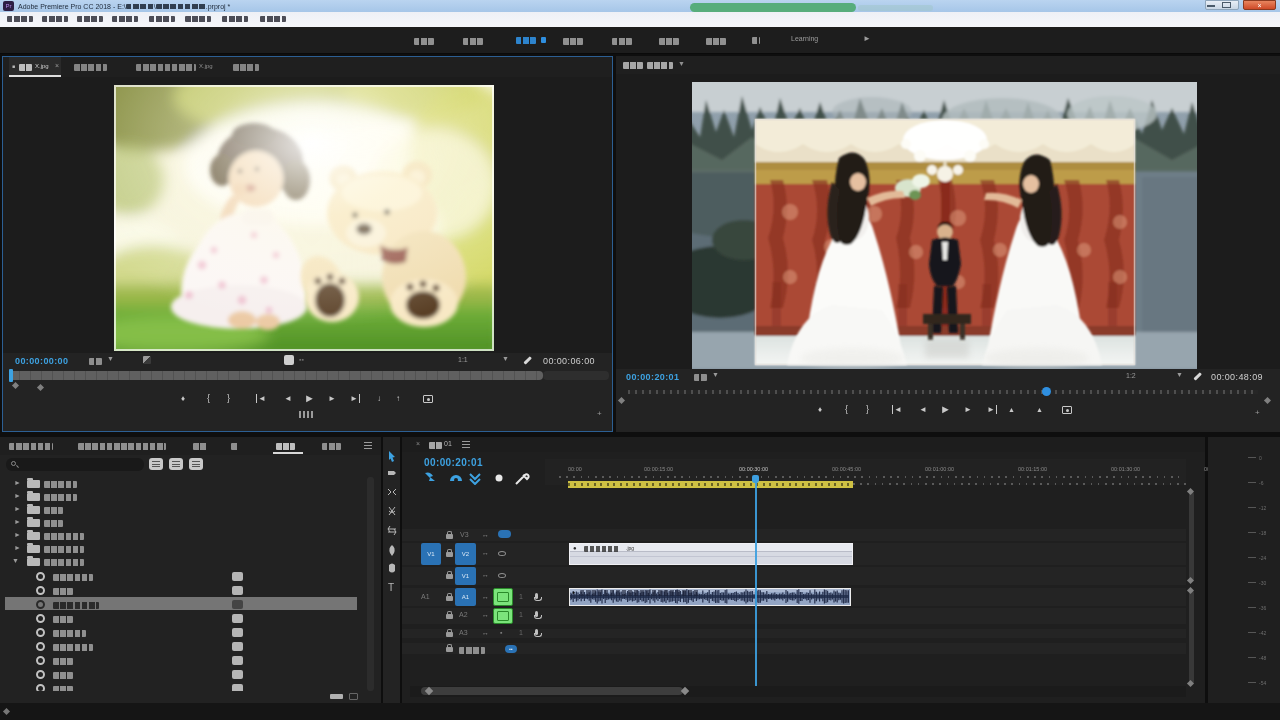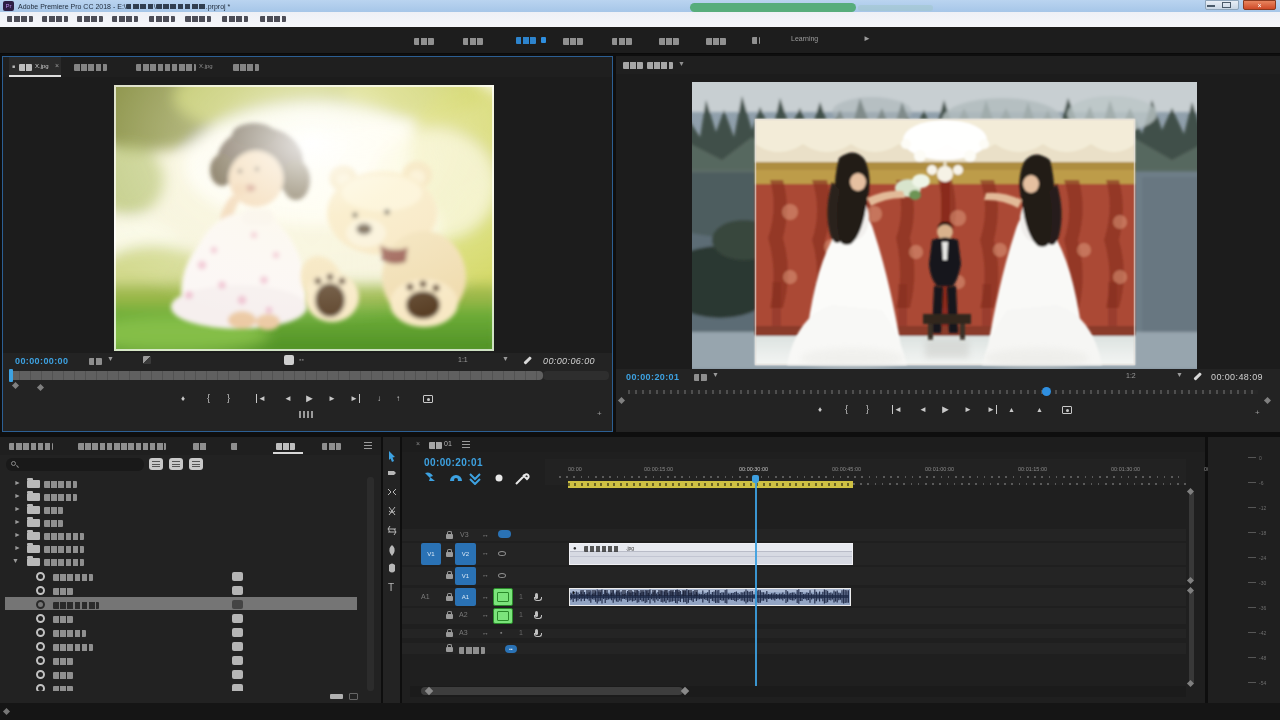--- a/index.html
+++ b/index.html
@@ -162,21 +162,21 @@
   <div class="abs" style="left:0;top:296px;width:609px;height:16px;">
     <span class="abs tc" style="left:12px;top:3px;">00:00:00:00</span>
     <span class="abs zh7" style="left:86px;top:5px;width:13px;color:#9a9a9a;"></span>
     <span class="abs" style="left:104px;top:2px;font-size:7px;color:#9a9a9a;">▼</span>
     <div class="abs" style="left:140px;top:3px;width:8px;height:8px;background:linear-gradient(135deg,#9a9a9a 50%,#3a3a3a 50%);border-radius:1px;"></div>
     <div class="abs" style="left:281px;top:2px;width:10px;height:10px;background:#cfcfcf;border-radius:2px;"></div>
     <span class="abs" style="left:296px;top:3px;font-size:7px;color:#6a6a6a;">▪▪</span>
     <span class="abs" style="left:455px;top:3px;font-size:7px;color:#9a9a9a;">1:1</span>
     <span class="abs" style="left:499px;top:2px;font-size:7px;color:#9a9a9a;">▼</span>
     <div class="abs" style="left:520px;top:6px;width:9px;height:2.5px;background:#d8d8d8;transform:rotate(-45deg);border-radius:1px;"></div>
-    <span class="abs tcw" style="left:540px;top:3px;font-style:italic;">00:00:06:00</span>
+    <span class="abs tcw" style="left:540px;top:3px;">00:00:06:00</span>
   </div>
   <div class="abs" style="left:0;top:312px;width:609px;height:14px;">
     <div class="abs" style="left:6px;top:2px;width:534px;height:9px;background:#5a5a5a;border-radius:4px;background-image:repeating-linear-gradient(90deg,#606060 0 10px,#525252 10px 11px);"></div>
     <div class="abs" style="left:540px;top:2px;width:66px;height:9px;background:#2e2e2e;border-radius:4px;"></div>
     <div class="abs" style="left:6px;top:0;width:4px;height:13px;background:#3da2e2;border-radius:1px;"></div>
     <div class="diam" style="left:10px;top:14px;width:5px;height:5px;"></div>
     <div class="diam" style="left:35px;top:16px;width:5px;height:5px;"></div>
   </div>
   <div class="abs" style="left:0;top:332px;width:609px;height:22px;color:#c8c8c8;">
     <span class="abs" style="left:178px;top:5px;font-size:8px;">♦</span>

